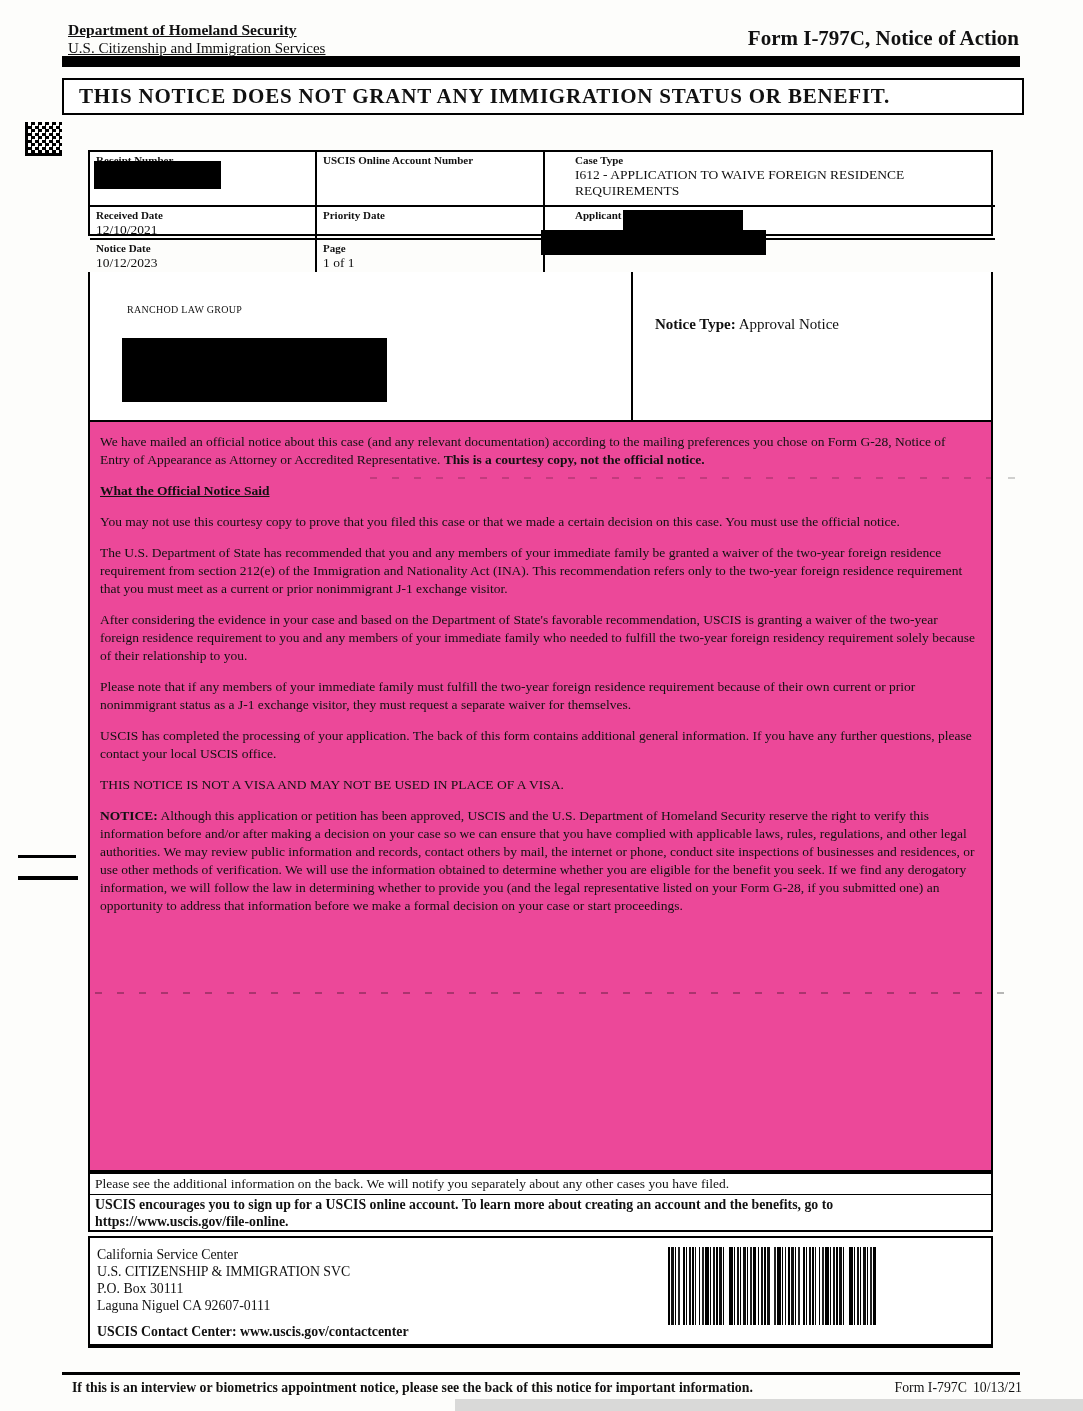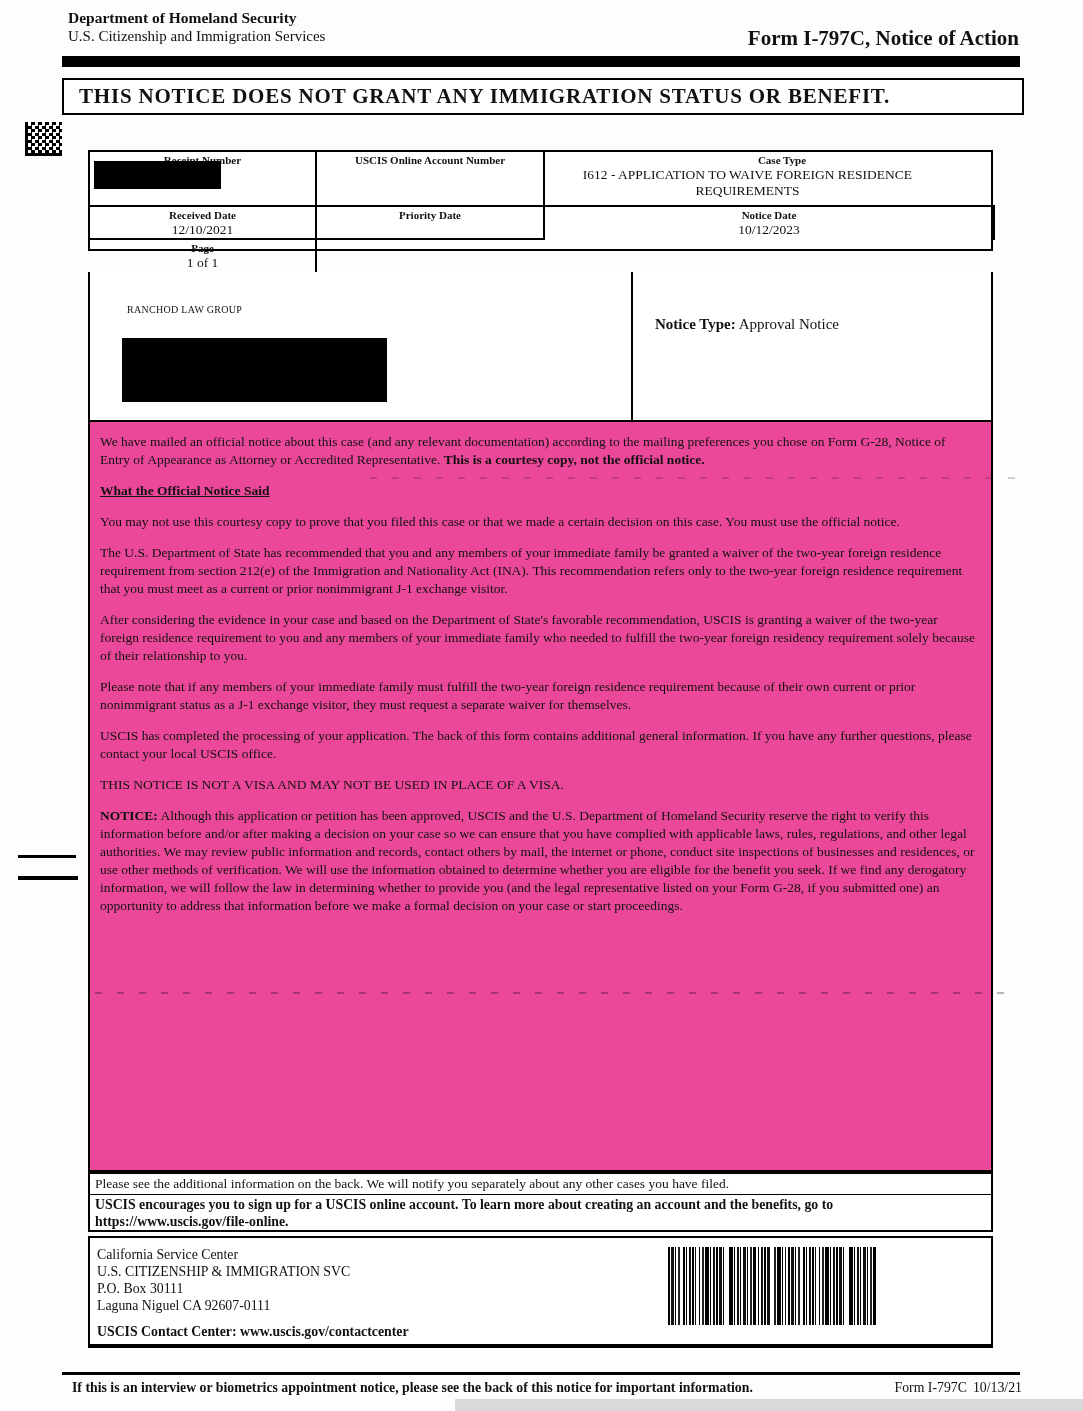--- a/index.html
+++ b/index.html
@@ -6,44 +6,44 @@
   .page{
     position:relative;
     width:1083px;height:1411px;
     margin:0 auto;
     background:#fdfdfb;
     font-family:"Liberation Serif","DejaVu Serif",serif;
     color:#111;
     overflow:hidden;
   }
   
-  .letterhead{position:absolute;left:68px;top:8px;}
+  .letterhead{position:absolute;left:68px;top:20px;text-decoration:underline;}
   .agency1{font-weight:bold;font-size:15.5px;line-height:19px;}
   .agency2{font-size:15px;line-height:19px;}
   .form-title{position:absolute;right:64px;top:26px;font-weight:bold;font-size:21px;}
   .black-bar{position:absolute;left:62px;top:56px;width:958px;height:11px;background:#000;}
   .banner-box{
     position:absolute;left:62px;top:78px;width:958px;height:33px;
     border:2px solid #000;display:flex;align-items:center;
     background:#fff;
   }
   .banner-text{font-weight:bold;font-size:21px;letter-spacing:0.8px;padding-left:7px;white-space:nowrap;margin-left:8px;}
   
   .datamatrix{
     position:absolute;left:25px;top:122px;width:34px;height:31px;
     background:repeating-conic-gradient(#000 0% 25%, #fdfdfb 0% 50%) 0 0/7px 7px;
     border-left:3px solid #000;border-bottom:3px solid #000;
   }
   
   .case-table{
-    position:absolute;left:88px;top:150px;width:905px;height:101px;
+    position:absolute;left:88px;top:150px;width:905px;height:86px;
     display:grid;
     grid-template-columns:227px 228px 450px;
     grid-template-rows:55px 33px 34px;
-    border:2px solid #000;box-sizing:border-box;background:#fff;text-align:center;
+    border:2px solid #000;box-sizing:border-box;background:#fff;
   }
   .cell{border-right:2px solid #000;border-bottom:2px solid #000;padding:2px 6px;position:relative;box-sizing:border-box;overflow:visible;}
   .cell.last-col{border-right:none;padding-left:30px;}
   .cell.last-row{border-bottom:none;}
   .cell-label{font-weight:bold;font-size:11px;line-height:13px;}
   .cell-value{font-size:13.5px;line-height:16px;}
   .case-type-value{max-width:345px;text-transform:none;}
   .redact{background:#000;position:absolute;}
   .redact-receipt{left:4px;top:9px;width:127px;height:28px;}
   .applicant-line{display:flex;align-items:flex-start;gap:5px;}
@@ -139,20 +139,28 @@
       <div class="cell-value case-type-value">I612 - APPLICATION TO WAIVE FOREIGN RESIDENCE REQUIREMENTS</div>
     </div>
 
     <div class="cell">
       <div class="cell-label">Received Date</div>
       <div class="cell-value">12/10/2021</div>
     </div>
     <div class="cell">
       <div class="cell-label">Priority Date</div>
     </div>
+    <div class="cell last-col">
+      <div class="applicant-line">
+        <span class="cell-label">Applicant</span>
+        <span class="cell-value">A</span>
+      </div>
+      <div class="redact redact-applicant1"></div>
+      <div class="redact redact-applicant2"></div>
+    </div>
 
     <div class="cell last-row">
       <div class="cell-label">Notice Date</div>
       <div class="cell-value">10/12/2023</div>
     </div>
     <div class="cell last-row">
       <div class="cell-label">Page</div>
       <div class="cell-value">1 of 1</div>
     </div>
     <div class="cell last-row last-col"></div>

